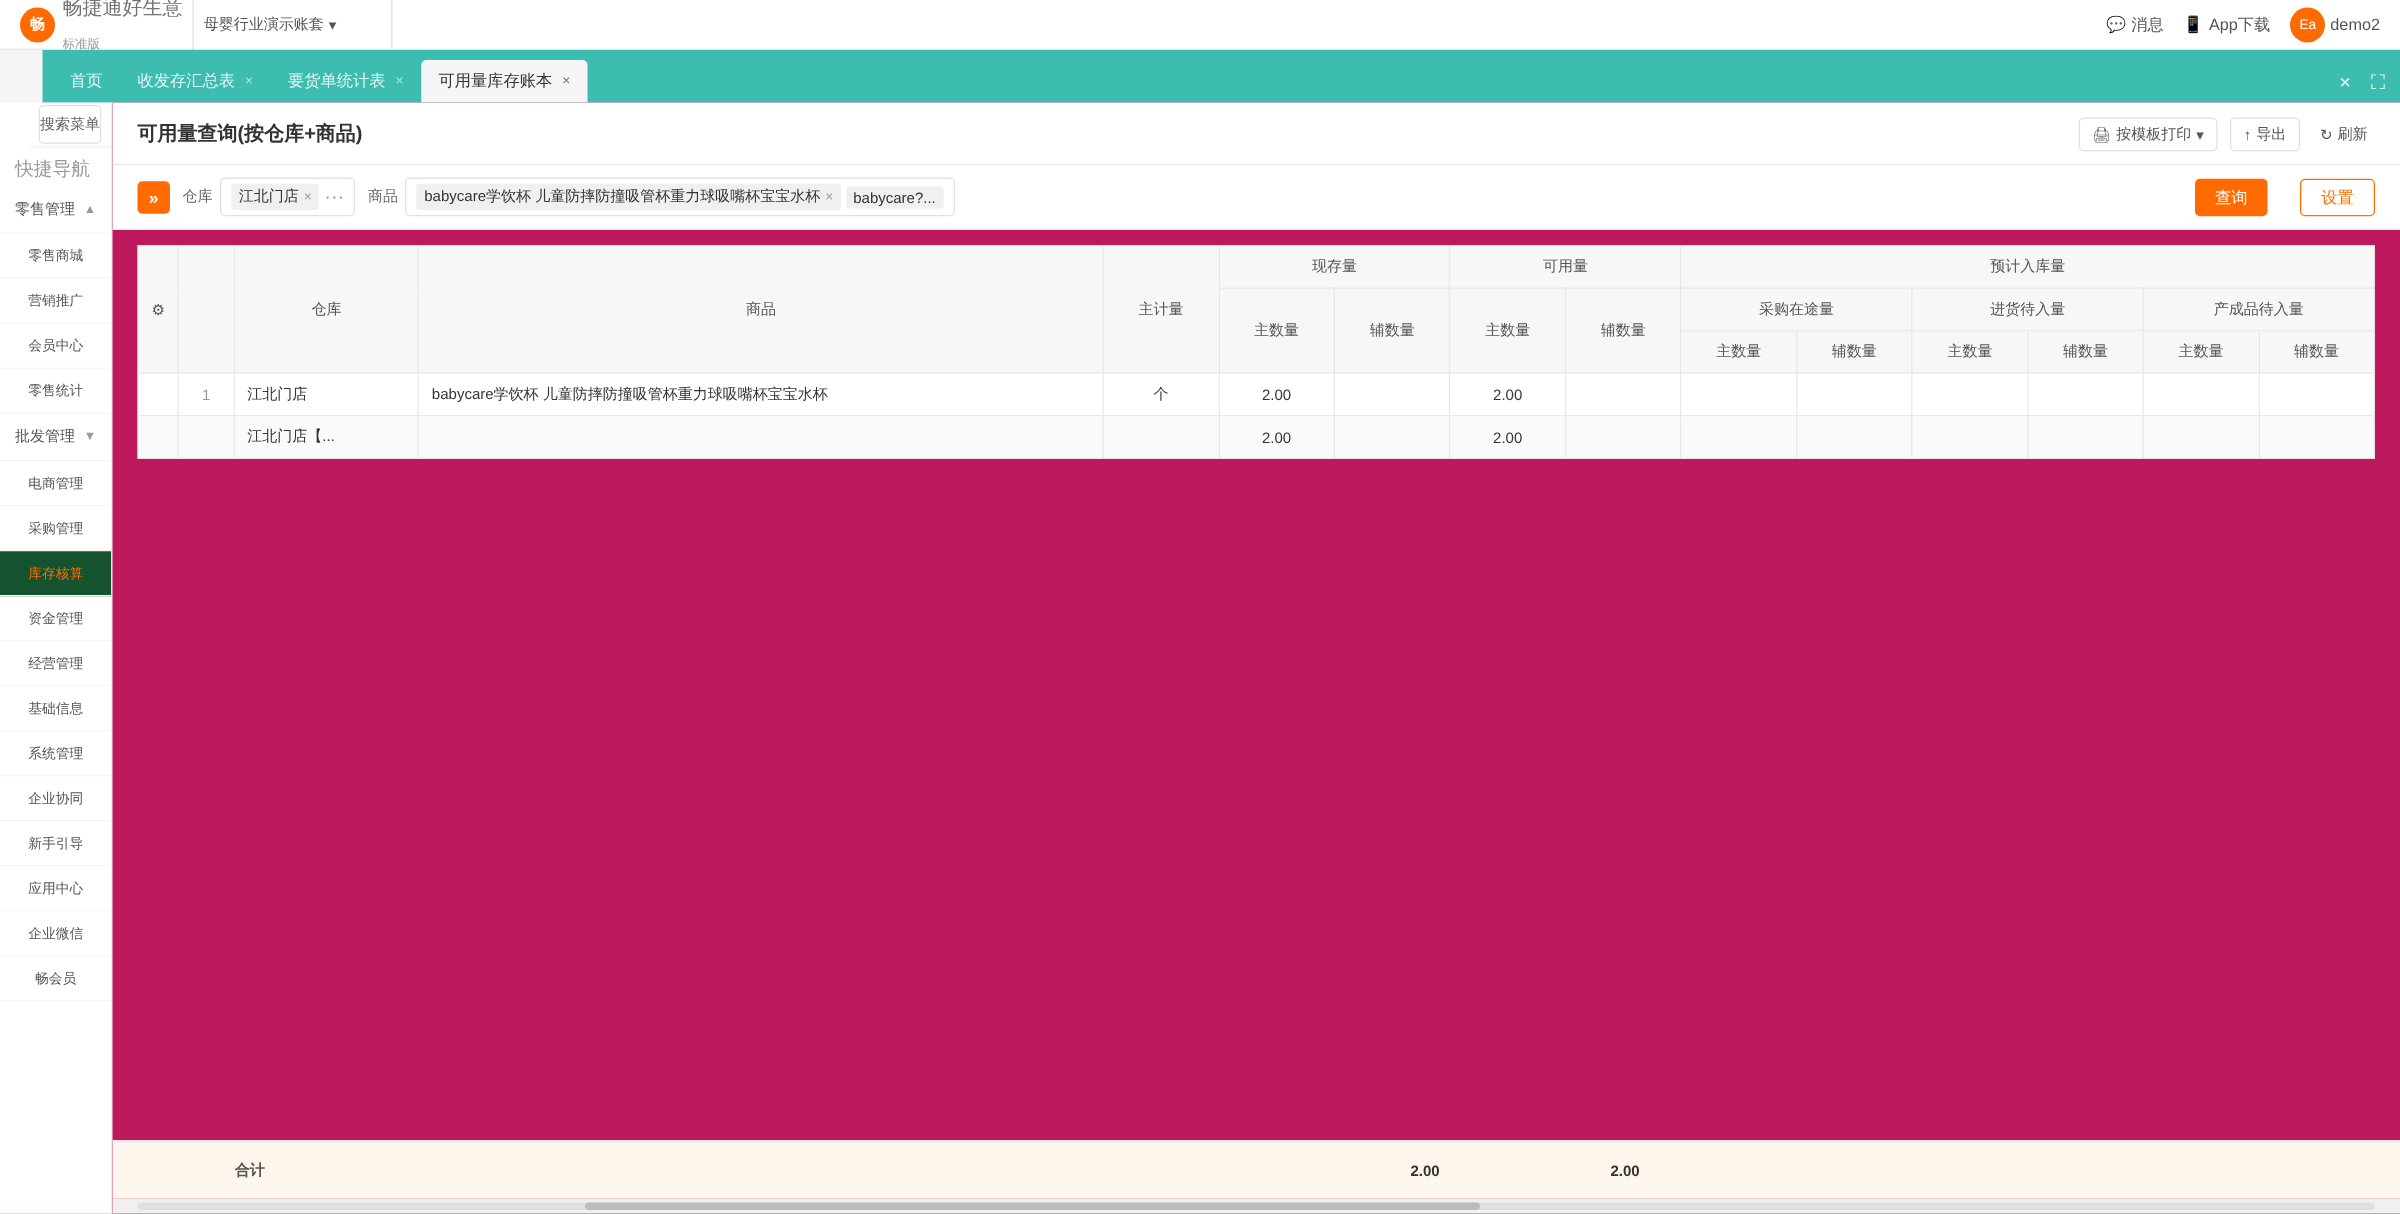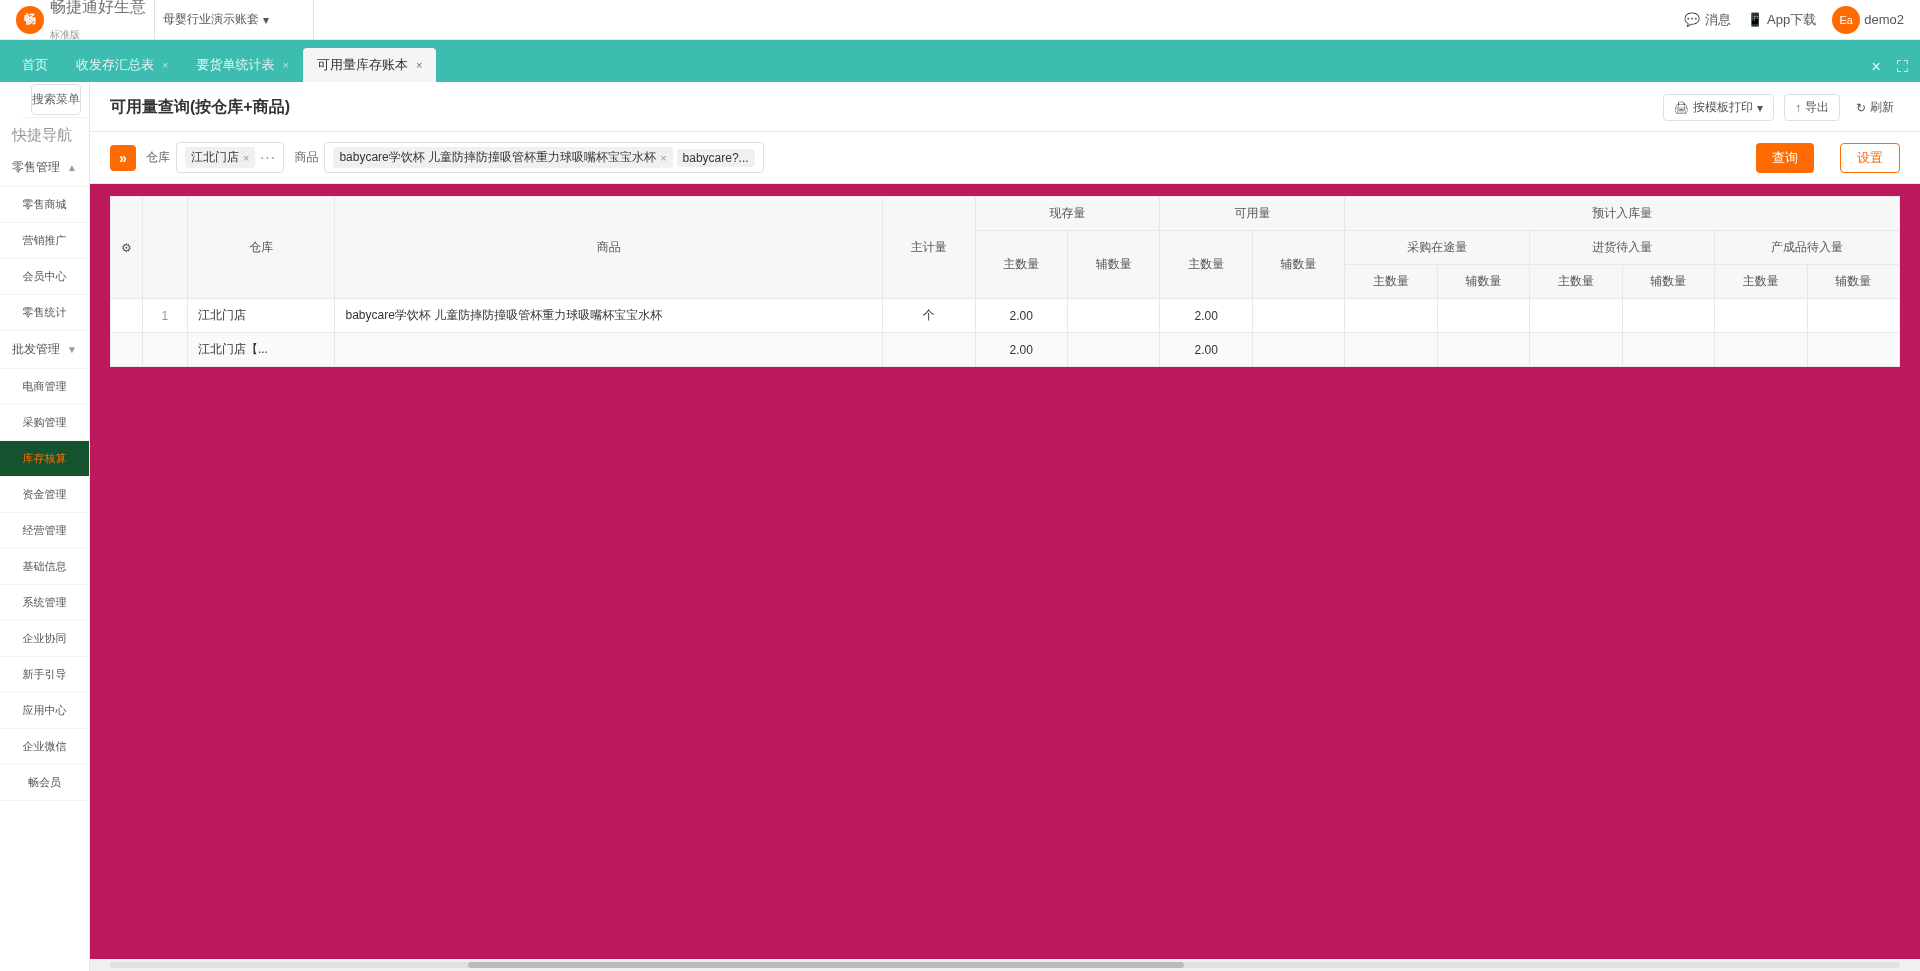--- a/index.html
+++ b/index.html
@@ -11,21 +11,21 @@
     .logo-area { display: flex; align-items: center; gap: 6px; }
     .logo-icon { width: 28px; height: 28px; background: #ff6b00; border-radius: 50%; display: flex; align-items: center; justify-content: center; color: #fff; font-size: 12px; font-weight: bold; }
     .logo-text { font-size: 16px; color: #737373; line-height: 1.2; }
     .logo-sub { font-size: 10px; color: #999; margin-top: 12px; }
     .org-selector { display: flex; align-items: center; gap: 4px; border: 1px solid #e0e0e0; border-radius: 4px; padding: 20px 8px; font-size: 12px; color: #555; cursor: pointer; min-width: 160px; }
     .top-bar-right { display: flex; align-items: center; gap: 16px; font-size: 13px; color: #555; }
     .top-bar-right-item { display: flex; align-items: center; gap: 4px; cursor: pointer; }
     .avatar { width: 28px; height: 28px; border-radius: 50%; background: #ff6b00; display: flex; align-items: center; justify-content: center; color: #fff; font-size: 11px; }
 
     
-    .tab-bar { height: 42px; background: #3dbcb0; display: flex; align-items: flex-end; padding: 0 8px; flex-shrink: 0; }
+    .tab-bar { height: 42px; background: #3dbcb0; display: flex; align-items: flex-end; padding: 0 8px; flex-shrink: 0; margin-left: 34px; }
     .tab { height: 34px; padding: 0 14px; display: flex; align-items: center; gap: 6px; font-size: 13px; color: rgba(255,255,255,0.85); cursor: pointer; border-radius: 4px 4px 0 0; background: transparent; white-space: nowrap; }
     .tab.active { background: #f5f5f5; color: #333; font-weight: 500; }
     .tab-close { font-size: 11px; color: inherit; cursor: pointer; opacity: 0.7; margin-left: 2px; }
     .tab-bar-right { margin-left: auto; display: flex; align-items: center; gap: 8px; padding-bottom: 4px; }
     .tab-bar-btn { color: rgba(255,255,255,0.9); cursor: pointer; font-size: 16px; padding: 2px 4px; }
 
     
     .main-layout { display: flex; flex: 1; overflow: hidden; }
 
     
@@ -286,20 +286,43 @@
       <td class="num"></td>
       <td class="num"></td>
       <td class="num"></td>
       <td class="num"></td>
       <td class="num"></td>
     </tr>
           </tbody>
       </table>
     </div>
 
+    <div class="table-footer">
+      <table class="footer-table">
+        <tbody>
+            <tr>
+          <td style="width:32px;"></td>
+          <td style="width:36px;"></td>
+          <td class="footer-label" style="width:100px;">合计</td>
+          <td style="min-width:300px;"></td>
+          <td style="width:60px;"></td>
+          <td style="width:80px;">2.00</td>
+          <td style="width:80px;"></td>
+          <td style="width:80px;">2.00</td>
+          <td style="width:80px;"></td>
+          <td style="width:80px;"></td>
+          <td style="width:80px;"></td>
+          <td style="width:80px;"></td>
+          <td style="width:80px;"></td>
+          <td style="width:80px;"></td>
+          <td style="width:80px;"></td>
+        </tr>
+      </tbody>
+        </table>
+    </div>
 
     <div class="scrollbar-area">
       <div class="scrollbar-track">
         <div class="scrollbar-thumb"></div>
       </div>
     </div>
 
   </div>
 </div>
 

